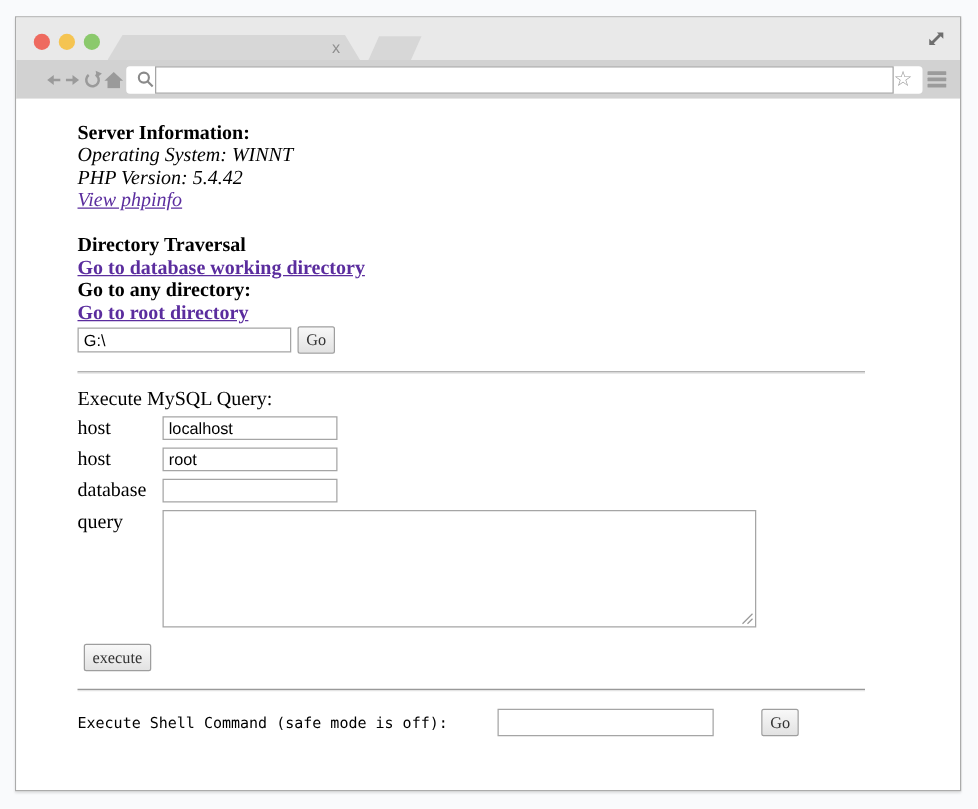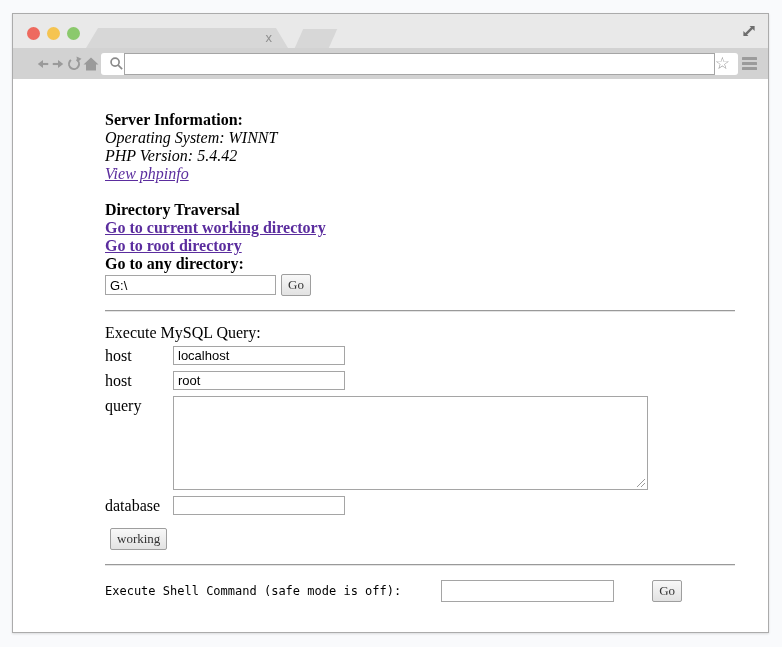--- a/index.html
+++ b/index.html
@@ -115,23 +115,23 @@
   .content {
     position: relative;
     height: 553px;
     background: #fff;
     overflow: hidden;
     font-family: "Liberation Serif", serif;
     font-size: 16px;
     color: #000;
   }
   .page-inner {
-    margin-left: 92px;
+    margin-left: 49px;
     width: 630px;
-    padding-top: 32px;
+    padding-top: 19px;
   }
   .textline { line-height: 18px; }
   .bold { font-weight: bold; }
   .italic { font-style: italic; }
   a.visited-link { color: #5b2d9e; text-decoration: underline; }
   .dir-links a { font-weight: bold; }
 
   .section-gap { height: 18px; }
 
   .row-inline { margin-top: 1px; display: flex; align-items: center; }
@@ -164,21 +164,21 @@
     border: none;
     border-top: 1px solid #999;
     border-bottom: 1px solid #e4e4e4;
     margin: 14px 0 12px 0;
   }
 
   .mysql-heading { line-height: 18px; margin-bottom: 4px; }
   .form-row { display: flex; align-items: flex-end; margin-bottom: 6px; }
   .form-row.top { align-items: flex-start; }
   .field-label { width: 68px; flex: 0 0 auto; line-height: 19px; }
-  .mysql-input { width: 172px; height: 19px; }
+  .mysql-input { width: 140px; height: 19px; }
 
   .textarea-wrap { position: relative; flex: 0 0 auto; }
   .query-textarea {
     width: 475px; height: 94px;
     resize: none;
     display: block;
   }
   .resize-handle {
     position: absolute;
     right: 2px; bottom: 2px;
@@ -266,61 +266,61 @@
         <div class="textline italic">
           <a href="#" class="visited-link">View phpinfo</a>
         </div>
       </div>
 
       <div class="section-gap"></div>
 
       <div class="dir-links">
         <div class="textline bold">Directory Traversal</div>
         <div class="textline">
-          <a href="#" class="visited-link">Go to current working directory</a>
-        </div>
+          <a href="#" class="visited-link">Go to database working directory</a>
+        </div>
+        <div class="textline bold">Go to any directory:</div>
         <div class="textline">
           <a href="#" class="visited-link">Go to root directory</a>
         </div>
-        <div class="textline bold">Go to any directory:</div>
         <div class="row-inline">
           <input class="path-input" type="text" value="G:\" style="">
           <button class="btn">Go</button>
         </div>
       </div>
 
       <hr class="divider">
 
       <div>
         <div class="mysql-heading">Execute MySQL Query:</div>
 
         <div class="form-row">
           <span class="field-label">host</span>
           <input class="mysql-input" type="text" value="localhost" style="">
         </div>
         <div class="form-row">
           <span class="field-label">host</span>
           <input class="mysql-input" type="text" value="root" style="">
+        </div>
+        <div class="form-row">
+          <span class="field-label">database</span>
+          <input class="mysql-input" type="text" value="" style="">
         </div>
         <div class="form-row top">
           <span class="field-label">query</span>
           <span class="textarea-wrap">
             <textarea class="query-textarea" style=""></textarea>
             <svg class="resize-handle" viewBox="0 0 10 10">
               <line x1="1" y1="9" x2="9" y2="1" stroke="#9a9a9a" stroke-width="1"></line>
               <line x1="5" y1="9" x2="9" y2="5" stroke="#9a9a9a" stroke-width="1"></line>
             </svg>
           </span>
         </div>
-        <div class="form-row">
-          <span class="field-label">database</span>
-          <input class="mysql-input" type="text" value="" style="">
-        </div>
-
-        <button class="btn execute-btn">working</button>
+
+        <button class="btn execute-btn">execute</button>
       </div>
 
       <hr class="divider">
 
       <div class="shell-row">
         <span>Execute Shell Command (safe mode is off):</span>
         <input class="shell-input" type="text" value="" style="">
         <button class="btn">Go</button>
       </div>
 

